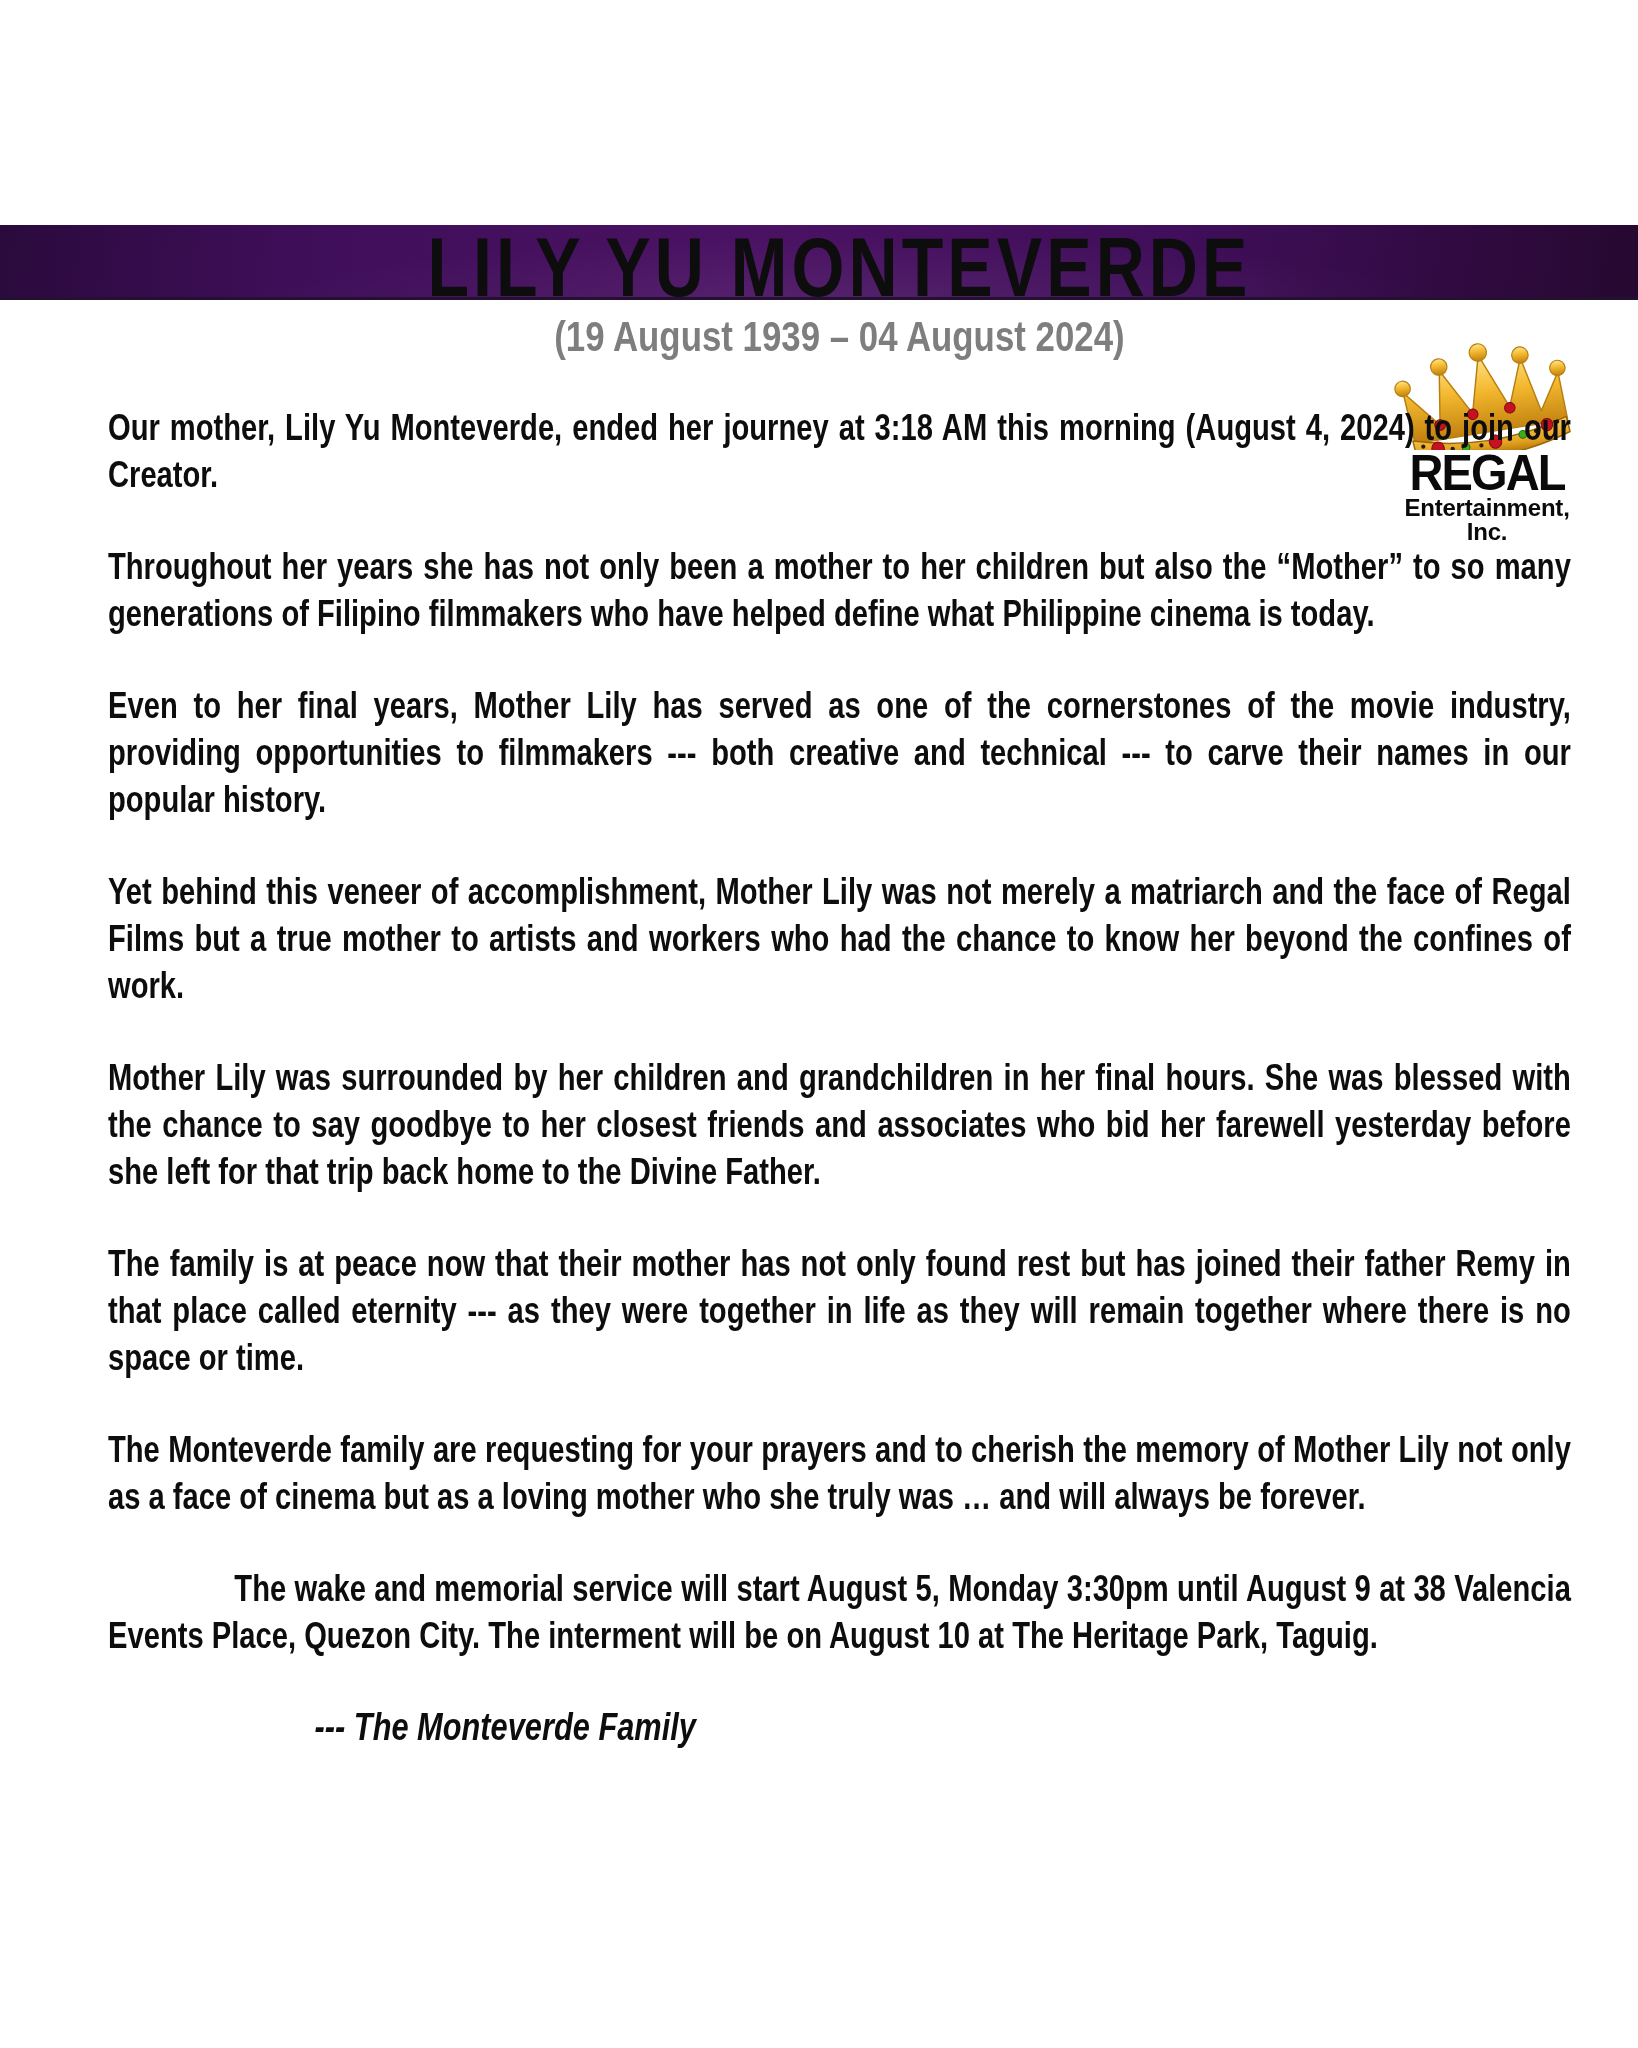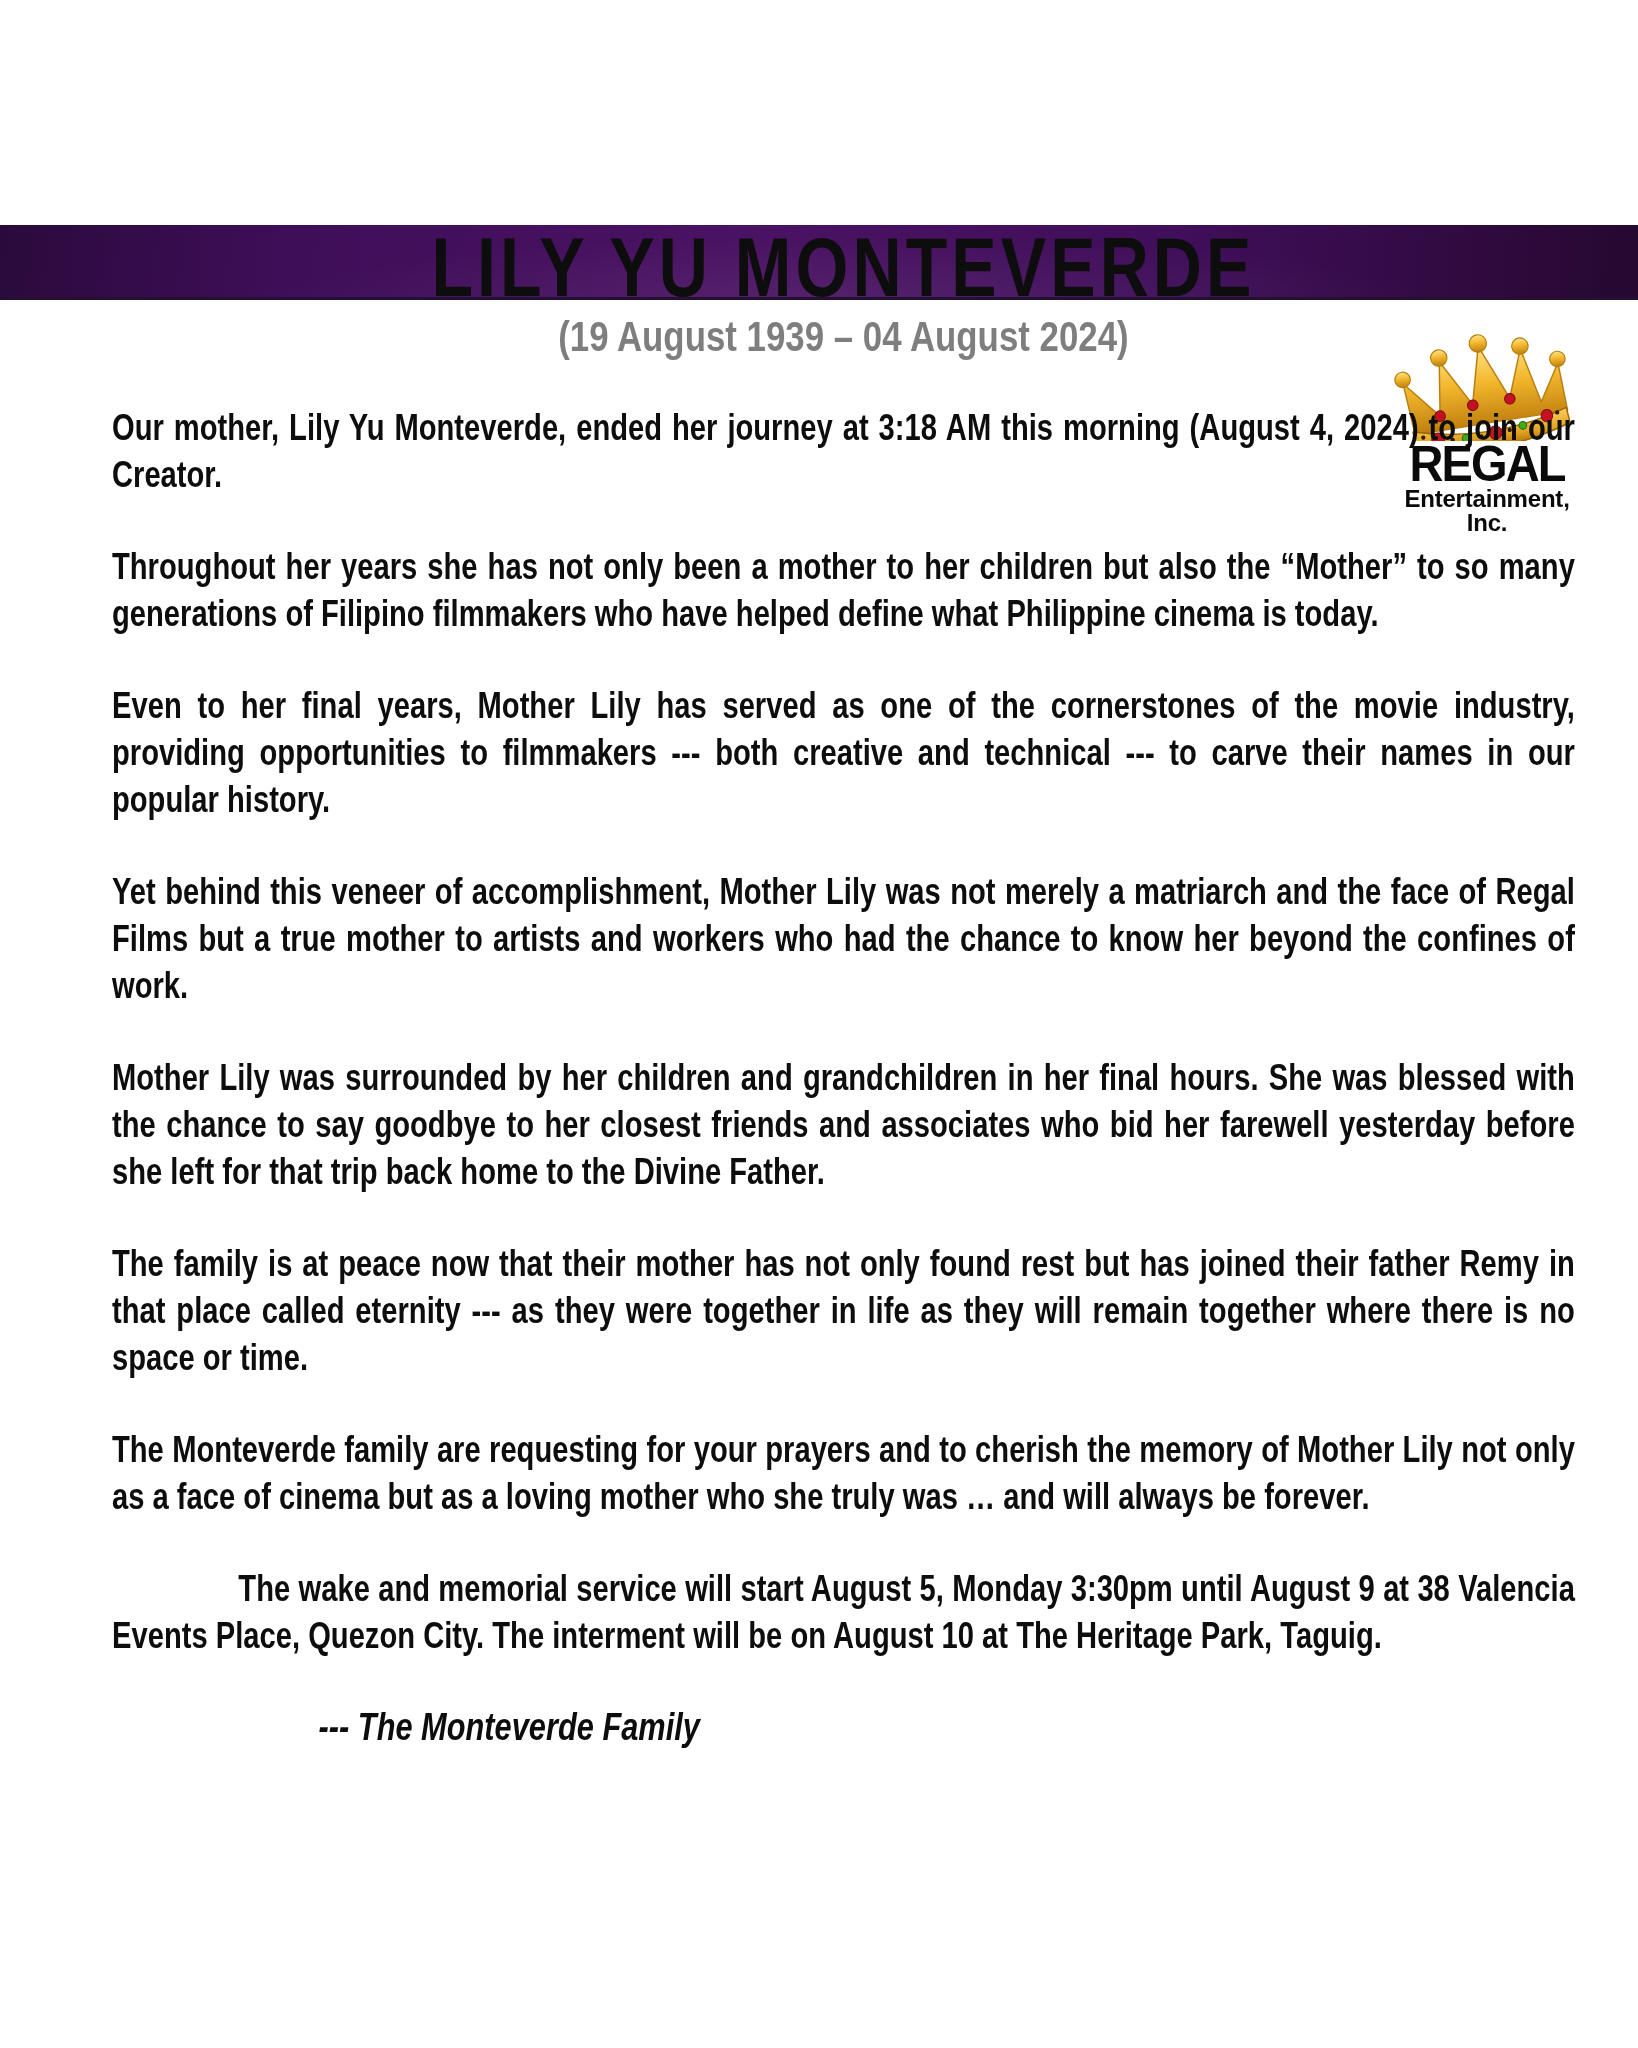--- a/index.html
+++ b/index.html
@@ -18,36 +18,36 @@
   .top-bar {
     position: absolute; top: 0; left: 0; width: 100%; height: 75px;
     background:
       radial-gradient(ellipse 60% 160% at 52% 110%, rgba(255,255,255,0.07), rgba(255,255,255,0) 60%),
       linear-gradient(97deg, #2a0a3c 0%, #3f0e59 18%, #4a1263 45%, #400e5a 72%, #260830 100%);
     border-bottom: 3px solid #241132;
   }
 
   
   .logo {
-    position: absolute; top: 108px; right: 46px; width: 210px;
+    position: absolute; top: 117px; right: 46px; width: 210px;
     text-align: center;
   }
   .logo .crown { display: block; width: 205px; height: 108px; margin: 0 auto; }
   .brand {
     font-size: 50px; font-weight: 900; color: #0a0a0a;
     letter-spacing: -2px; line-height: 0.92;
     transform: scaleX(0.94); transform-origin: 50% 0;
   }
   .tagline {
     font-size: 24px; font-weight: bold; color: #0a0a0a;
     letter-spacing: -0.2px; margin-top: 0px; line-height: 1;
   }
 
   
-  .content { position: relative; padding-left: 112px; }
+  .content { position: relative; padding-left: 88px; margin-left: 20px; }
   .condensed {
     width: 1806px;
     transform: scaleX(0.81);
     transform-origin: 0 0;
   }
   .doc-title {
     margin: 225px 0 6px 0;
     font-size: 84px; font-weight: bold; color: #0d0d0d;
     letter-spacing: 5px; line-height: 1; text-align: center;
     white-space: nowrap;

